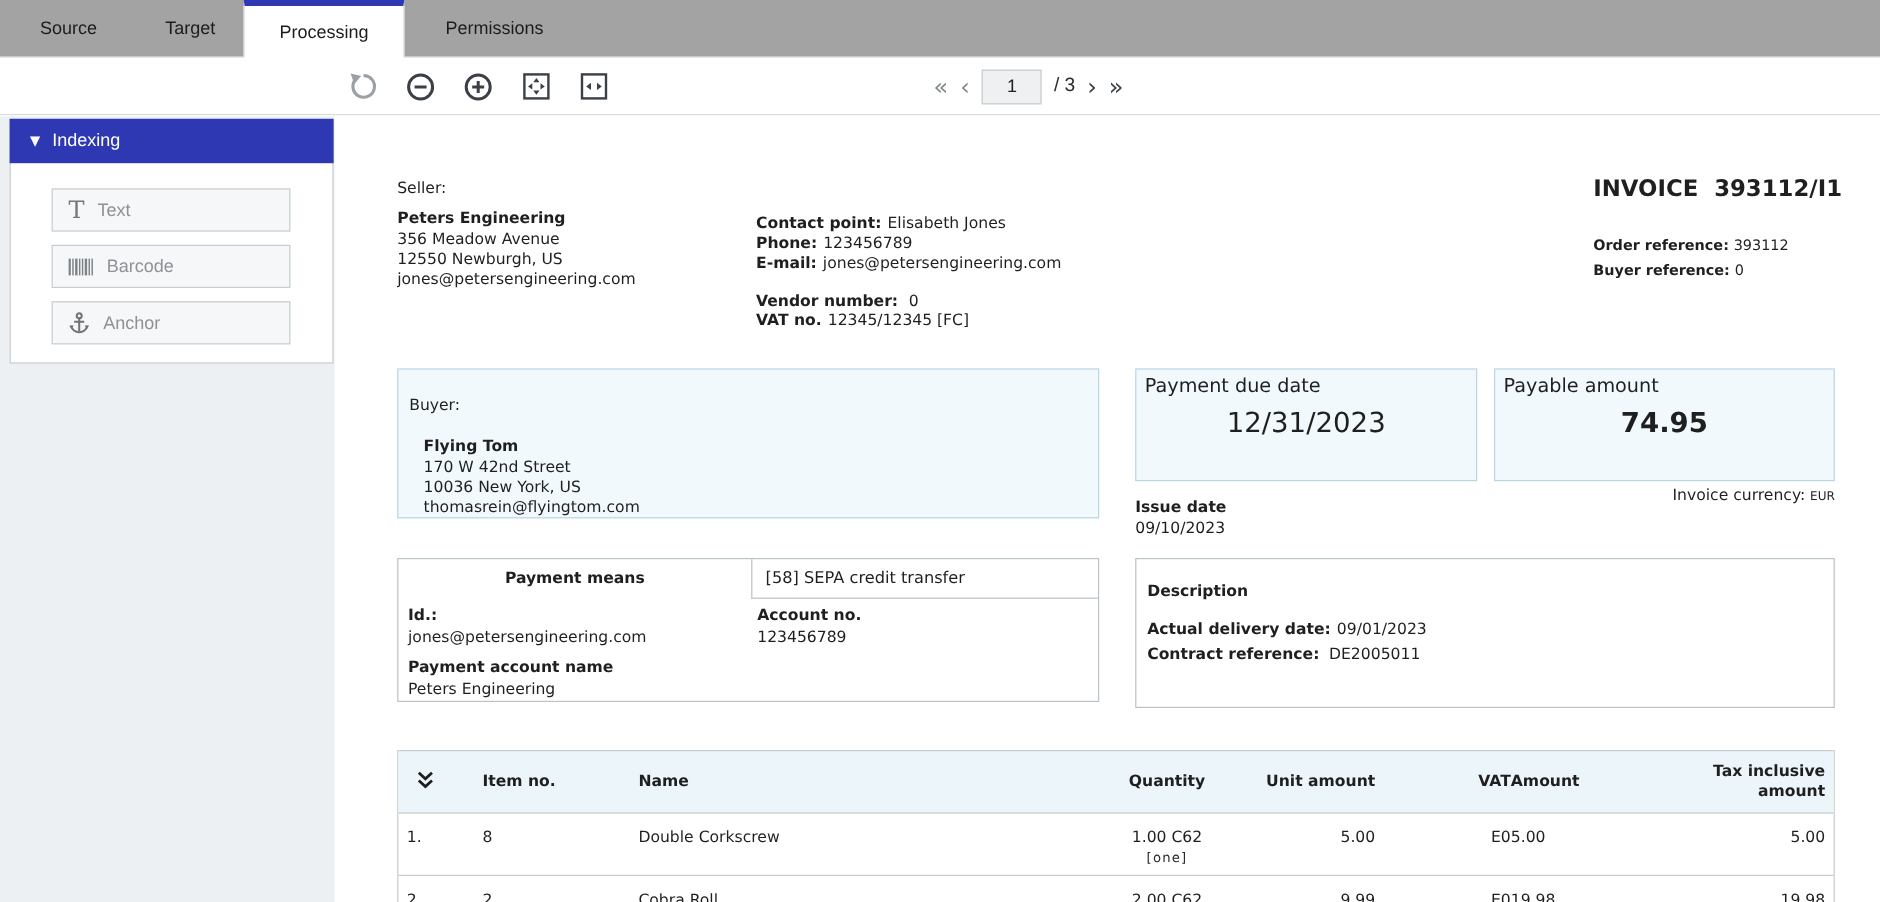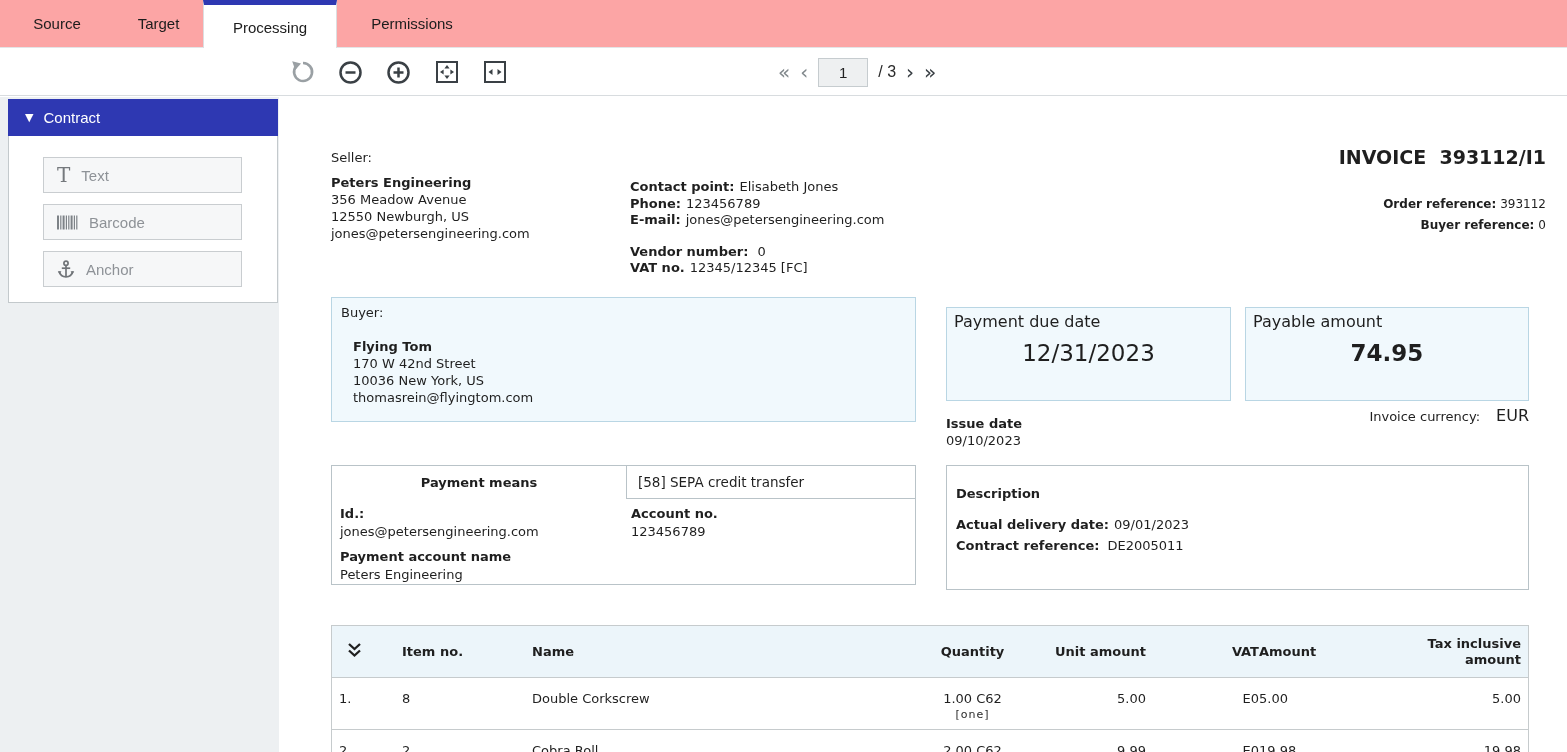--- a/index.html
+++ b/index.html
@@ -14,21 +14,21 @@
     --left-panel-bg:#edf0f2;
   }
   *{box-sizing:border-box}
   html,body{margin:0;padding:0}
   body{
     width:1567px;height:752px;overflow:hidden;background:#fff;
     font-family:"Liberation Sans","DejaVu Sans",sans-serif;color:#1c1c1c;
     position:relative;
   }
   
-  .tabbar{height:48px;background:#fca5a5;display:flex;border-bottom:1px solid #e3e5e7}
+  .tabbar{height:48px;background:#a3a3a3;display:flex;border-bottom:1px solid #e3e5e7}
   .tab{display:flex;align-items:center;justify-content:center;font-size:15px;color:#1c1c1c;cursor:pointer}
   .tab-source{width:114px}
   .tab-target{width:89px}
   .tab-active{
     width:134px;background:#fff;border-top:5px solid var(--accent-blue);
     border-left:1px solid #dcdee0;border-right:1px solid #dcdee0;
     height:49px;margin-bottom:-1px;
   }
   .tab-permissions{width:150px}
   
@@ -74,36 +74,36 @@
     font-family:"DejaVu Sans",sans-serif;font-size:13px;color:#1f1f1f;
   }
   .abs{position:absolute}
   .b{font-weight:bold}
   .lh{line-height:17px}
   .lbl{font-weight:bold;margin-right:5px}
   .seller-block{left:52px;top:52px}
   .seller-name{margin-top:8px}
   .contact-block{left:351px;top:82px;line-height:16.5px}
   .contact-gap{margin-top:15px}
-  .title-block{right:21px;top:49px;text-align:right}
+  .title-block{right:32px;top:49px;}
   .inv-title{font-size:19px;font-weight:bold;white-space:pre}
   .inv-ref{font-size:12px;margin-top:29px}
   .inv-ref2{font-size:12px;margin-top:7px}
   .inv-ref .lbl,.inv-ref2 .lbl{margin-right:4px}
   .box{border:1px solid var(--box-border-gray);background:#fff}
   .box-blue{border:1px solid var(--box-border-blue);background:var(--box-blue-bg)}
-  .buyer-box{left:52px;top:200px;width:585px;height:125px;padding:6px 9px}
+  .buyer-box{left:52px;top:210px;width:585px;height:125px;padding:22px 9px}
   .buyer-inner{margin:17px 0 0 12px}
   .due-box{left:667px;top:210px;width:285px;height:94px;padding:4px 7px}
   .pay-box{left:966px;top:210px;width:284px;height:94px;padding:4px 7px}
   .big-val{font-size:23px;text-align:center;margin-top:9px}
   .big-val.bold{font-weight:bold}
   .vbox-label{font-size:16px;font-weight:normal}
   .currency-line{right:38px;top:309px}
-  .currency-line .cur-val{font-size:16px;margin-left:16px}
+  .currency-line .cur-val{font-size:10px;margin-left:4px}
   .issue-block{left:667px;top:318px}
   .pm-box{left:52px;top:368px;width:585px;height:120px}
   .pm-title{position:absolute;left:0;top:0;width:294px;height:33px;display:flex;align-items:center;justify-content:center;font-weight:bold}
   .pm-method{
     position:absolute;left:294px;top:0;right:0;height:33px;display:flex;align-items:center;
     padding-left:11px;border-left:1px solid var(--box-border-gray);border-bottom:1px solid var(--box-border-gray);
     font-size:13.5px;
   }
   .desc-box{left:667px;top:368px;width:583px;height:125px;padding:20px 9px}
   .desc-row{margin-top:6px}
@@ -193,21 +193,21 @@
     <div class="vt-btn vt-inactive">Metadata</div>
   </div>
 </div>
 
 <div class="main">
 
   <div class="left-col">
     <div class="panel">
       <div class="panel-header">
         <span class="caret">▼</span>
-        <span>Contract</span>
+        <span>Indexing</span>
       </div>
       <div class="tool-btn first">
         <span class="ticon-serif">T</span>
         <span>Text</span>
       </div>
       <div class="tool-btn">
         <svg width="21" height="15" viewBox="0 0 21 15">
           <rect x="0" y="0.5" width="2" height="14" fill="#7d8287"></rect>
           <rect x="3.2" y="0.5" width="1.2" height="14" fill="#7d8287"></rect>
           <rect x="5.6" y="0.5" width="2" height="14" fill="#7d8287"></rect>

